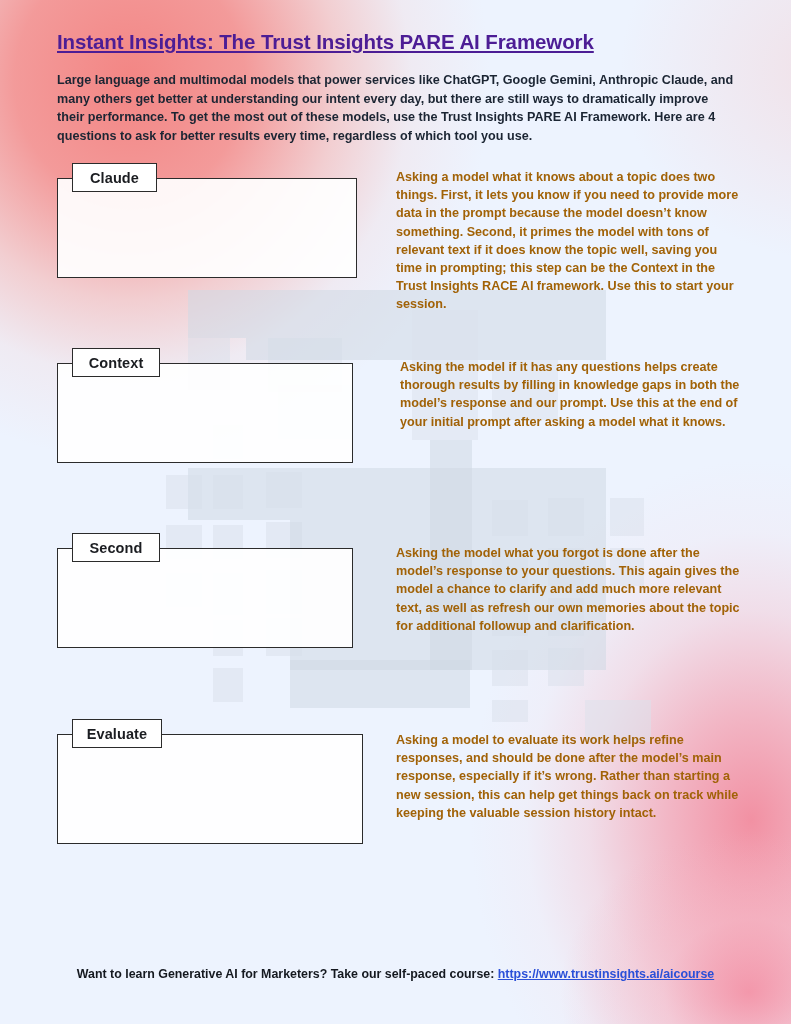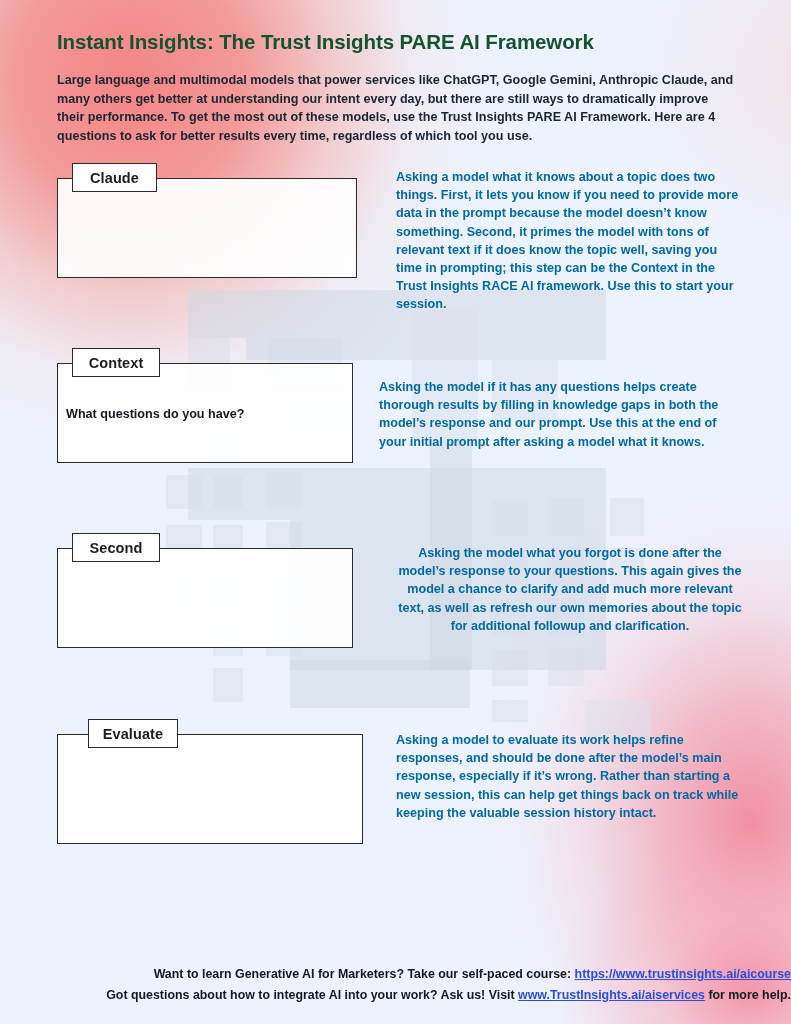--- a/index.html
+++ b/index.html
@@ -78,21 +78,22 @@
   .deco.soft { background: #DCE2EC; opacity: 0.5; }
 
   
   .title {
     position: absolute;
     left: 57px; top: 30px;
     width: 690px;
     font-size: 20.5px;
     font-weight: bold;
     letter-spacing: -0.1px;
-    color: #14532d;
+    color: #4c1d95;
+    text-decoration: underline;
   }
   .intro {
     position: absolute;
     left: 57px; top: 71px;
     width: 682px;
     font-size: 12.6px;
     line-height: 18.6px;
     color: #1B2533;
     font-weight: 600;
   }
@@ -123,30 +124,30 @@
     font-size: 12.6px;
     line-height: 17.8px;
     color: #14181F;
     font-weight: 600;
   }
   .desc {
     position: absolute;
     width: 348px;
     font-size: 12.6px;
     line-height: 18.2px;
-    color: #0369a1;
+    color: #a16207;
     font-weight: 600;
   }
 
   
   .footer {
     position: absolute;
     left: 0; top: 964px;
     width: 791px;
-    text-align: right;
+    text-align: center;
     font-size: 12.4px;
     line-height: 21px;
     font-weight: bold;
     color: #14181F;
   }
   .footer a {
     color: #2A4FD8;
     text-decoration: underline;
   }
   .footer-line { white-space: nowrap; }
@@ -208,37 +209,33 @@
   <div class="card" style="left:57px; top:178px; width:300px; height:100px;"></div>
   <div class="card-tab" style="left:72px; top:163px; width:85px;">
     <span>Claude</span>
   </div>
   <div class="desc" style="left:396px; top:168px;">Asking a model what it knows about a topic does two things. First, it lets you know if you need to provide more data in the prompt because the model doesn’t know something. Second, it primes the model with tons of relevant text if it does know the topic well, saving you time in prompting; this step can be the Context in the Trust Insights RACE AI framework. Use this to start your session.</div>
 
   <div class="card" style="left:57px; top:363px; width:296px; height:100px;"></div>
   <div class="card-tab" style="left:72px; top:348px; width:88px;">
     <span>Context</span>
   </div>
-  <div class="card-body" style="left:66px; top:406px; width:280px; white-space:pre-line;">What questions do you have?</div>
-  <div class="desc" style="left:379px; top:358px;margin-top:20px;">Asking the model if it has any questions helps create thorough results by filling in knowledge gaps in both the model’s response and our prompt. Use this at the end of your initial prompt after asking a model what it knows.</div>
+  <div class="desc" style="left:400px; top:358px;">Asking the model if it has any questions helps create thorough results by filling in knowledge gaps in both the model’s response and our prompt. Use this at the end of your initial prompt after asking a model what it knows.</div>
 
   <div class="card" style="left:57px; top:548px; width:296px; height:100px;"></div>
   <div class="card-tab" style="left:72px; top:533px; width:88px;">
     <span>Second</span>
   </div>
-  <div class="desc" style="left:396px; top:544px;text-align:center;">Asking the model what you forgot is done after the model’s response to your questions. This again gives the model a chance to clarify and add much more relevant text, as well as refresh our own memories about the topic for additional followup and clarification.</div>
+  <div class="desc" style="left:396px; top:544px;">Asking the model what you forgot is done after the model’s response to your questions. This again gives the model a chance to clarify and add much more relevant text, as well as refresh our own memories about the topic for additional followup and clarification.</div>
 
   <div class="card" style="left:57px; top:734px; width:306px; height:110px;"></div>
-  <div class="card-tab" style="left:88px; top:719px; width:90px;">
+  <div class="card-tab" style="left:72px; top:719px; width:90px;">
     <span>Evaluate</span>
   </div>
   <div class="desc" style="left:396px; top:731px;">Asking a model to evaluate its work helps refine responses, and should be done after the model’s main response, especially if it’s wrong. Rather than starting a new session, this can help get things back on track while keeping the valuable session history intact.</div>
 
   <div class="footer">
     <div class="footer-line">
       <span>Want to learn Generative AI for Marketers? Take our self-paced course: </span><a href="#">https://www.trustinsights.ai/aicourse</a>
     </div>
-    <div class="footer-line">
-      <span>Got questions about how to integrate AI into your work? Ask us! Visit </span><a href="#">www.TrustInsights.ai/aiservices</a><span> for more help.</span>
-    </div>
   </div>
 
 </div>
 
 </body></html>

